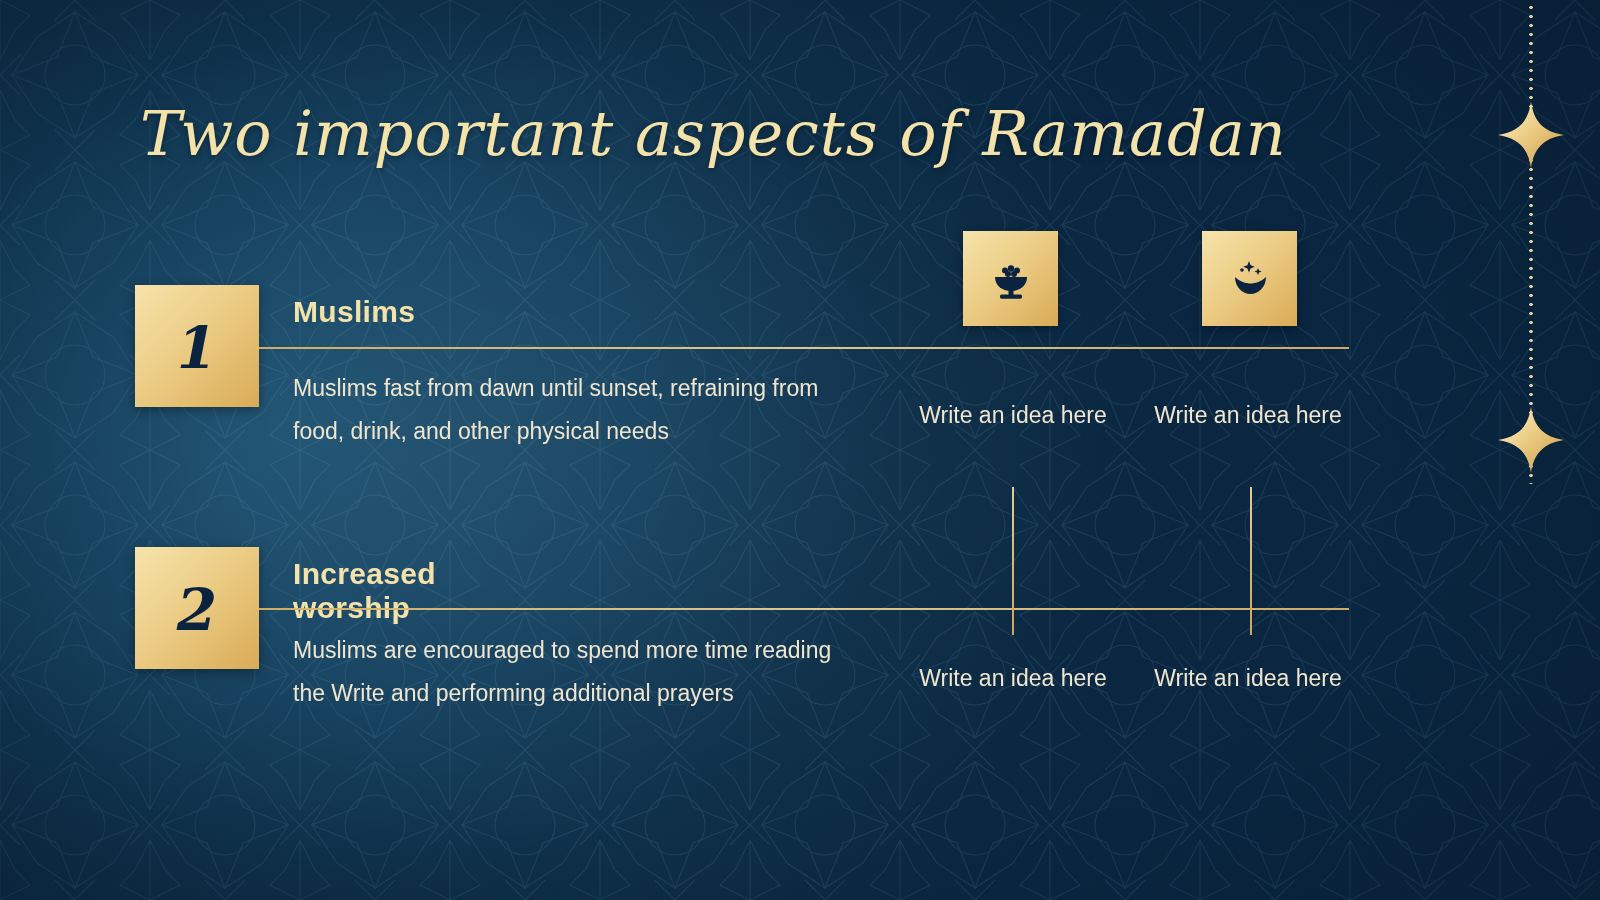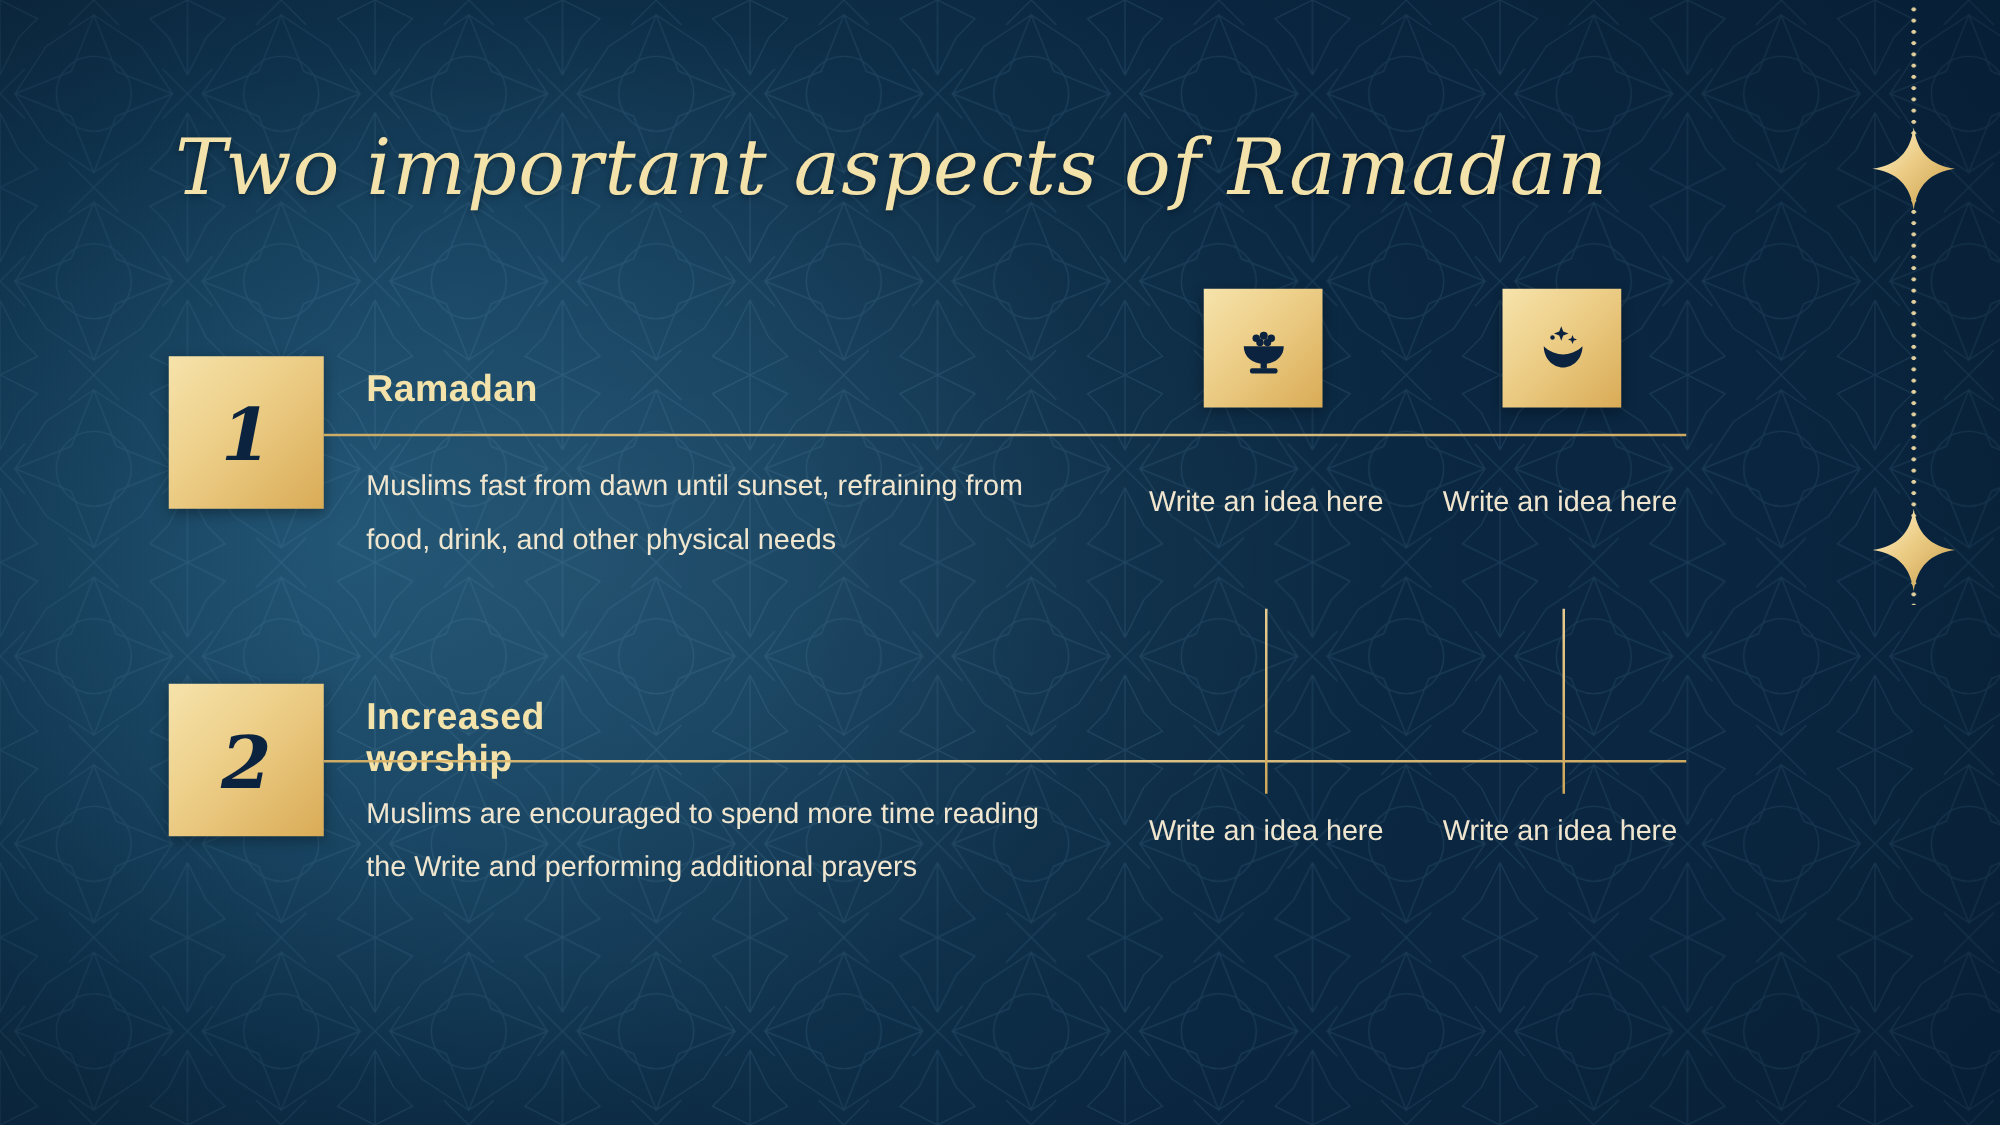--- a/index.html
+++ b/index.html
@@ -128,20 +128,21 @@
   }
   .icon-box svg { display: block; }
 
   .idea {
     position: absolute;
     width: 200px;
     text-align: center;
     font-size: 23px;
     line-height: 1.45;
     color: #f0e6cf;
+    margin-top: 14px;
   }
 
   .stem {
     position: absolute;
     width: 2px;
     background: linear-gradient(180deg, #e6cb8f 0%, #cfa659 100%);
   }
 
   
   .chain {
@@ -187,21 +188,21 @@
   </svg>
 
   <div class="vignette"></div>
 
   <div class="title">Two important aspects of Ramadan</div>
 
   <div class="row row-1">
     <div class="num-box">
       <span>1</span>
     </div>
-    <div class="row-head">Ramadan</div>
+    <div class="row-head">Muslims</div>
     <div class="row-body">Muslims fast from dawn until sunset, refraining from food, drink, and other physical needs</div>
   </div>
   <div class="rule rule-1"></div>
 
   <div class="row row-2">
     <div class="num-box">
       <span>2</span>
     </div>
     <div class="row-head">Increased worship</div>
     <div class="row-body">Muslims are encouraged to spend more time reading the Write and performing additional prayers</div>

